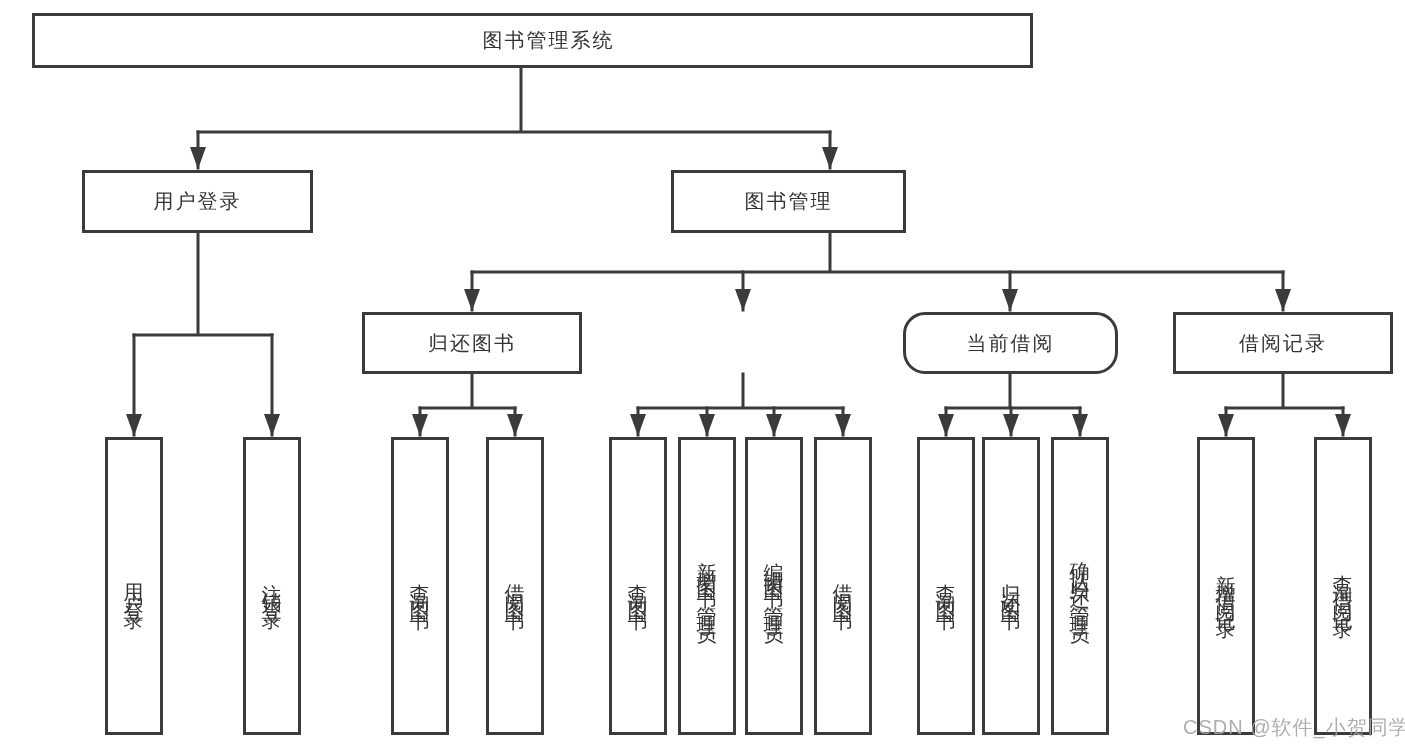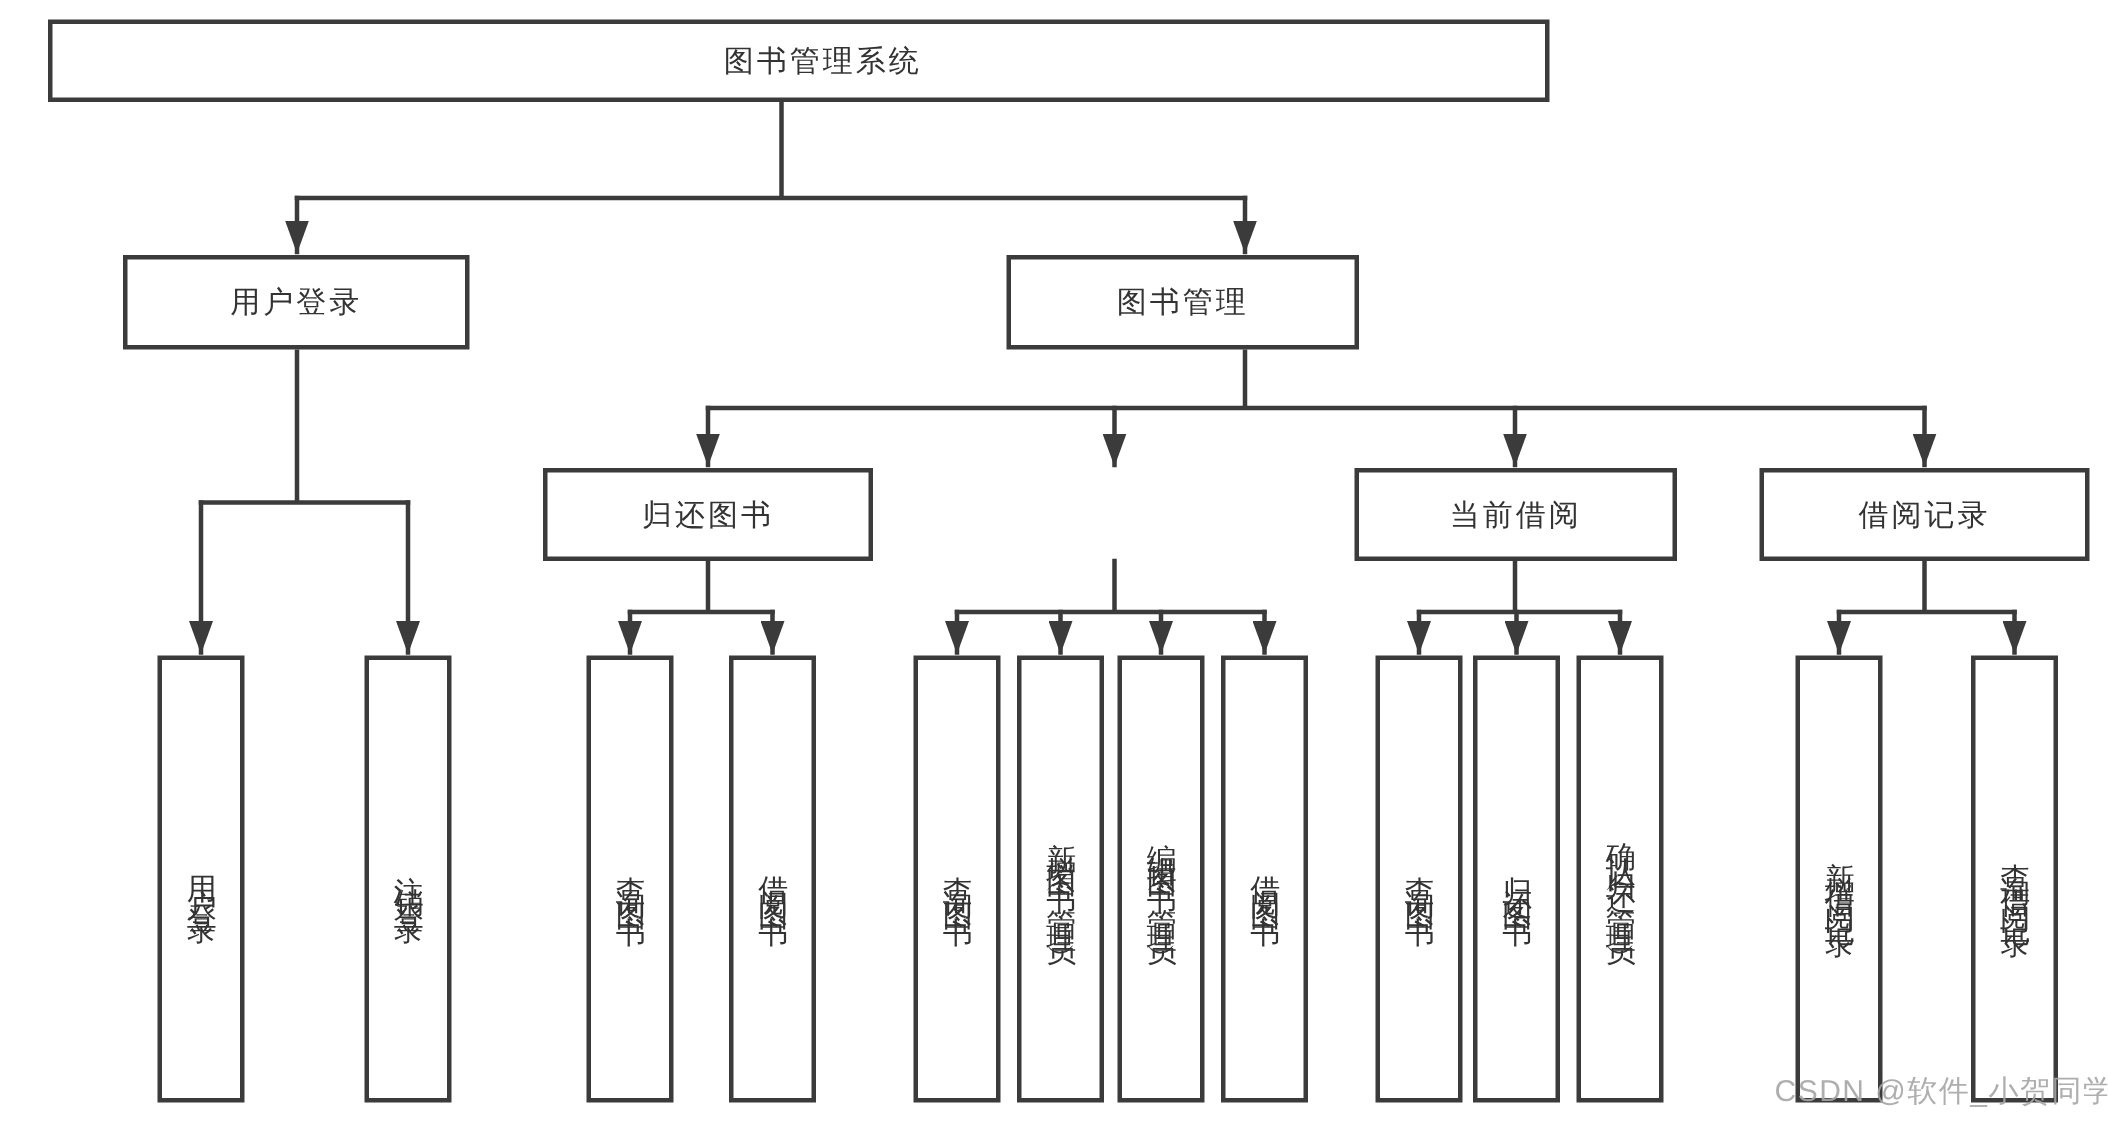--- a/index.html
+++ b/index.html
@@ -107,21 +107,21 @@
   <div class="node h" style="left:82px; top:170px; width:231px; height:63px;">
     <span>用户登录</span>
   </div>
   <div class="node h" style="left:671px; top:170px; width:235px; height:63px;">
     <span>图书管理</span>
   </div>
 
   <div class="node h" style="left:362px; top:312px; width:220px; height:62px;">
     <span>归还图书</span>
   </div>
-  <div class="node h" style="left:903px; top:312px; width:215px; height:62px;">
+  <div class="node h" style="left:903px; top:312px; width:215px; height:62px;border-radius:22px;">
     <span>当前借阅</span>
   </div>
   <div class="node h" style="left:1173px; top:312px; width:220px; height:62px;align-items:center;">
     <span>借阅记录</span>
   </div>
 
   <div class="node v" style="left:105px; top:437px; width:58px; height:298px;">
     <span>用户登录</span>
   </div>
   <div class="node v" style="left:243px; top:437px; width:58px; height:298px;">

